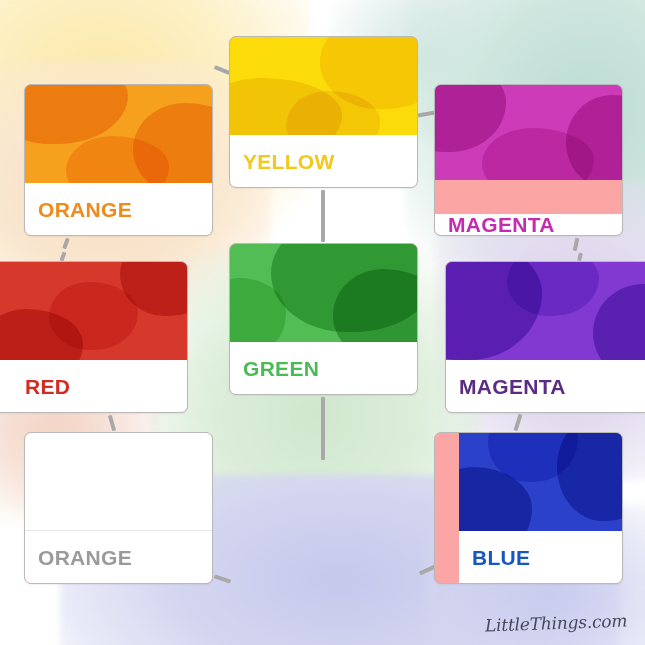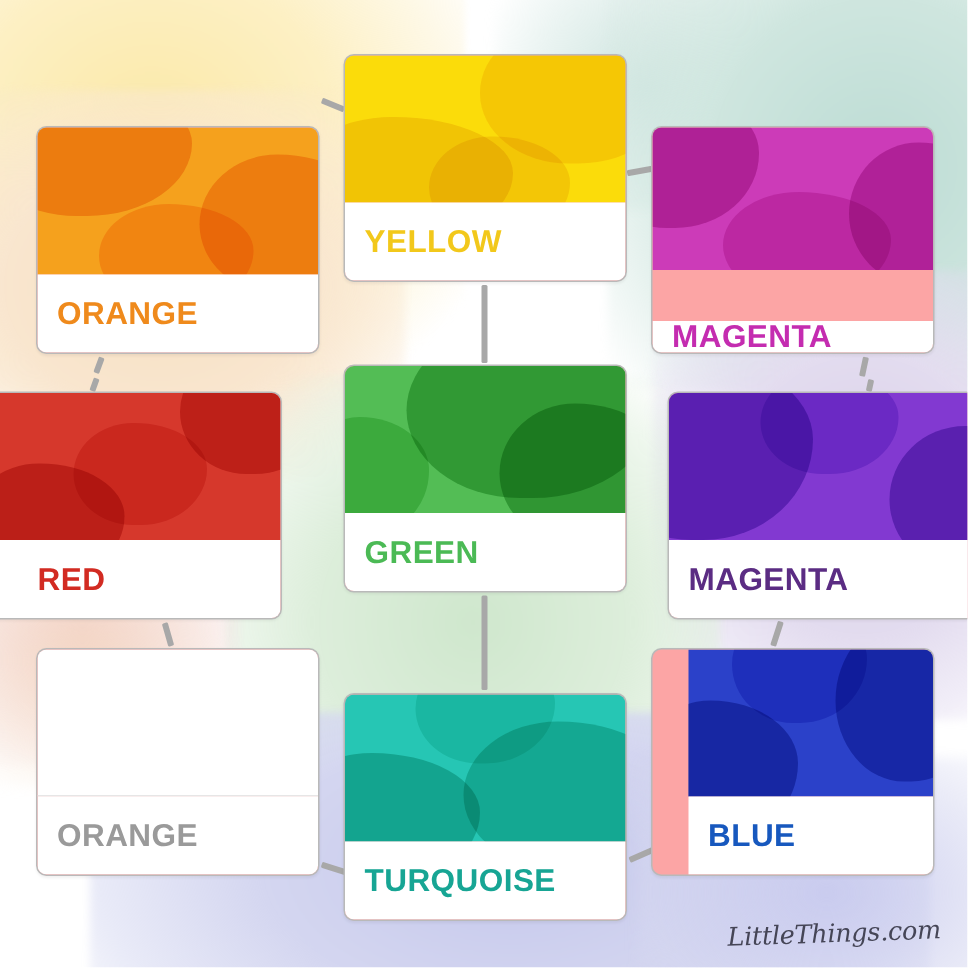--- a/index.html
+++ b/index.html
@@ -249,30 +249,20 @@
     </div>
   </div>
 
   <div class="card" id="card-white">
     <div class="swatch" style="height:97px; background:#FFFFFF;"></div>
     <div class="label-area">
       <span class="label" style="color:#9A9A9A;">ORANGE</span>
     </div>
   </div>
 
-  <div class="card" id="card-turquoise">
-    <div class="swatch" style="height:98px; background:#26C6B4;">
-      <div class="blot" style="left:-22%; top:40%; width:70%; height:90%; background:#17B0A0;"></div>
-      <div class="blot" style="left:42%; top:18%; width:75%; height:100%; background:#1CB8A7;"></div>
-      <div class="blot" style="left:25%; top:-28%; width:50%; height:75%; background:#2FCFBD; opacity:0.4;"></div>
-    </div>
-    <div class="label-area">
-      <span class="label" style="color:#17A594;">TURQUOISE</span>
-    </div>
-  </div>
 
   <div class="card" id="card-blue">
     <div class="swatch" style="height:98px; background:#2B41C9;">
       <div class="blot" style="left:-20%; top:35%; width:65%; height:95%; background:#1C45A8;"></div>
       <div class="blot" style="left:60%; top:-20%; width:62%; height:110%; background:#1E43AE;"></div>
       <div class="blot" style="left:18%; top:-30%; width:55%; height:80%; background:#3549D4; opacity:0.4;"></div>
     </div>
     <div class="label-area">
       <span class="label" style="color:#1758BE;">BLUE</span>
     </div>

